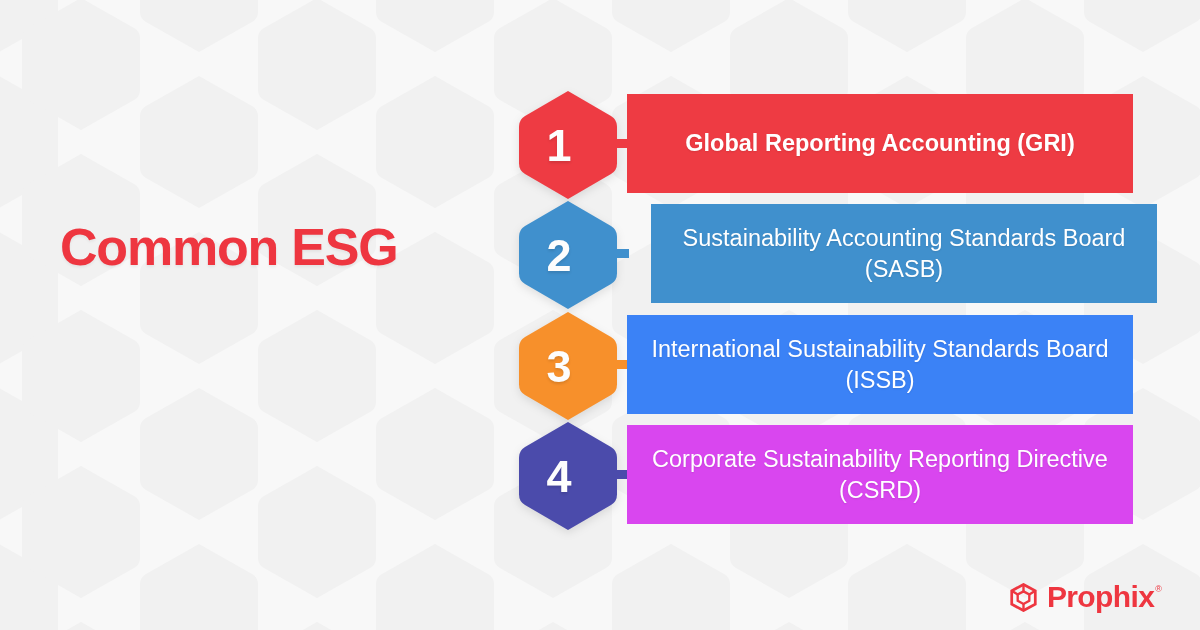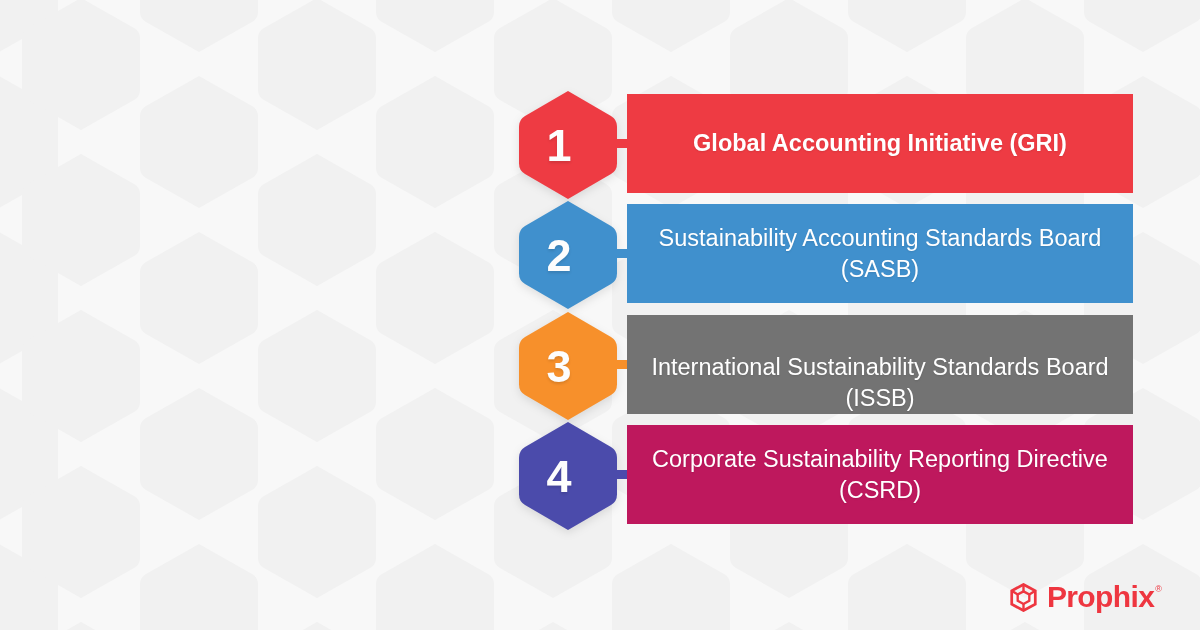--- a/index.html
+++ b/index.html
@@ -161,80 +161,81 @@
         <use href="#hexbg" x="1202" y="-2"></use>
           <use href="#hexbg" x="1202" y="154"></use>
           <use href="#hexbg" x="1202" y="310"></use>
           <use href="#hexbg" x="1202" y="466"></use>
           <use href="#hexbg" x="1202" y="622"></use>
       </g>
     </svg>
   </div>
 
   <div id="title-block">
+    <span class="tline">Common ESG</span>
   </div>
 
   <div id="rows">
 
     <div class="row r0">
       <div class="hexwrap">
         <svg viewBox="0 0 100 110" xmlns="http://www.w3.org/2000/svg">
           <path d="M50 1 L93 26 Q99 29.5 99 36.5 L99 73.5 Q99 80.5 93 84 L50 109 L7 84 Q1 80.5 1 73.5 L1 36.5 Q1 29.5 7 26 Z" fill="#ee3b43"></path>
         </svg>
       </div>
       <div class="hexnum">1</div>
       <svg class="connector" viewBox="0 0 22 9" xmlns="http://www.w3.org/2000/svg">
           <rect x="0" y="0" width="22" height="9" fill="#ee3b43"></rect>
         </svg>
       <div class="bar bold" style="background:#ee3b43;">
-        <span class="label">Global Accounting Initiative (GRI)</span>
+        <span class="label">Global Reporting Accounting (GRI)</span>
       </div>
     </div>
 
     <div class="row r1">
       <div class="hexwrap">
         <svg viewBox="0 0 100 110" xmlns="http://www.w3.org/2000/svg">
           <path d="M50 1 L93 26 Q99 29.5 99 36.5 L99 73.5 Q99 80.5 93 84 L50 109 L7 84 Q1 80.5 1 73.5 L1 36.5 Q1 29.5 7 26 Z" fill="#4090cd"></path>
         </svg>
       </div>
       <div class="hexnum">2</div>
       <svg class="connector" viewBox="0 0 22 9" xmlns="http://www.w3.org/2000/svg">
           <rect x="0" y="0" width="22" height="9" fill="#4090cd"></rect>
         </svg>
-      <div class="bar" style="background:#4090cd;">
+      <div class="bar" style="background:#4090cd;margin-left:24px;">
         <span class="label">Sustainability Accounting Standards Board (SASB)</span>
       </div>
     </div>
 
     <div class="row r2">
       <div class="hexwrap">
         <svg viewBox="0 0 100 110" xmlns="http://www.w3.org/2000/svg">
           <path d="M50 1 L93 26 Q99 29.5 99 36.5 L99 73.5 Q99 80.5 93 84 L50 109 L7 84 Q1 80.5 1 73.5 L1 36.5 Q1 29.5 7 26 Z" fill="#f7902b"></path>
         </svg>
       </div>
       <div class="hexnum">3</div>
       <svg class="connector" viewBox="0 0 22 9" xmlns="http://www.w3.org/2000/svg">
           <rect x="0" y="0" width="22" height="9" fill="#f7902b"></rect>
         </svg>
-      <div class="bar" style="background:#737373;align-items:flex-end;">
+      <div class="bar" style="background:#3b82f6;">
         <span class="label">International Sustainability Standards Board (ISSB)</span>
       </div>
     </div>
 
     <div class="row r3">
       <div class="hexwrap">
         <svg viewBox="0 0 100 110" xmlns="http://www.w3.org/2000/svg">
           <path d="M50 1 L93 26 Q99 29.5 99 36.5 L99 73.5 Q99 80.5 93 84 L50 109 L7 84 Q1 80.5 1 73.5 L1 36.5 Q1 29.5 7 26 Z" fill="#4b4bab"></path>
         </svg>
       </div>
       <div class="hexnum">4</div>
       <svg class="connector" viewBox="0 0 22 9" xmlns="http://www.w3.org/2000/svg">
           <rect x="0" y="0" width="22" height="9" fill="#4b4bab"></rect>
         </svg>
-      <div class="bar" style="background:#be185d;">
+      <div class="bar" style="background:#d946ef;">
         <span class="label">Corporate Sustainability Reporting Directive (CSRD)</span>
       </div>
     </div>
 
   </div>
 
   <div id="logo">
     <svg class="mark" viewBox="0 0 32 32" xmlns="http://www.w3.org/2000/svg">
       <path d="M16 1.6 L29 8.6 L29 23.4 L16 30.4 L3 23.4 L3 8.6 Z" fill="none" stroke="#ee3640" stroke-width="3"></path>
       <path d="M16 9.2 L22.4 12.6 L22.4 19.6 L16 23.1 L9.6 19.6 L9.6 12.6 Z" fill="none" stroke="#ee3640" stroke-width="2.6"></path>

